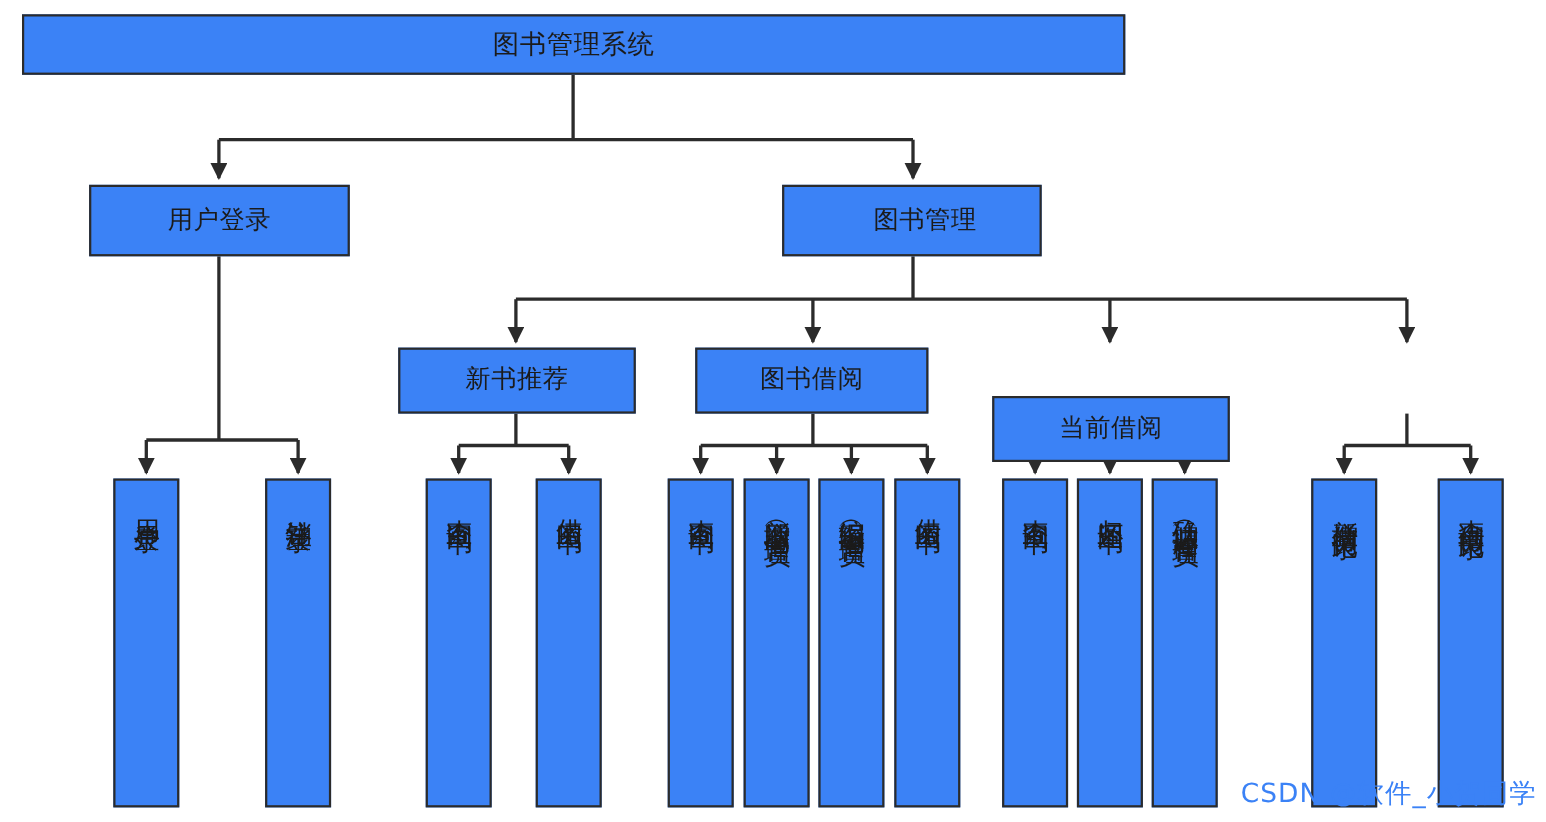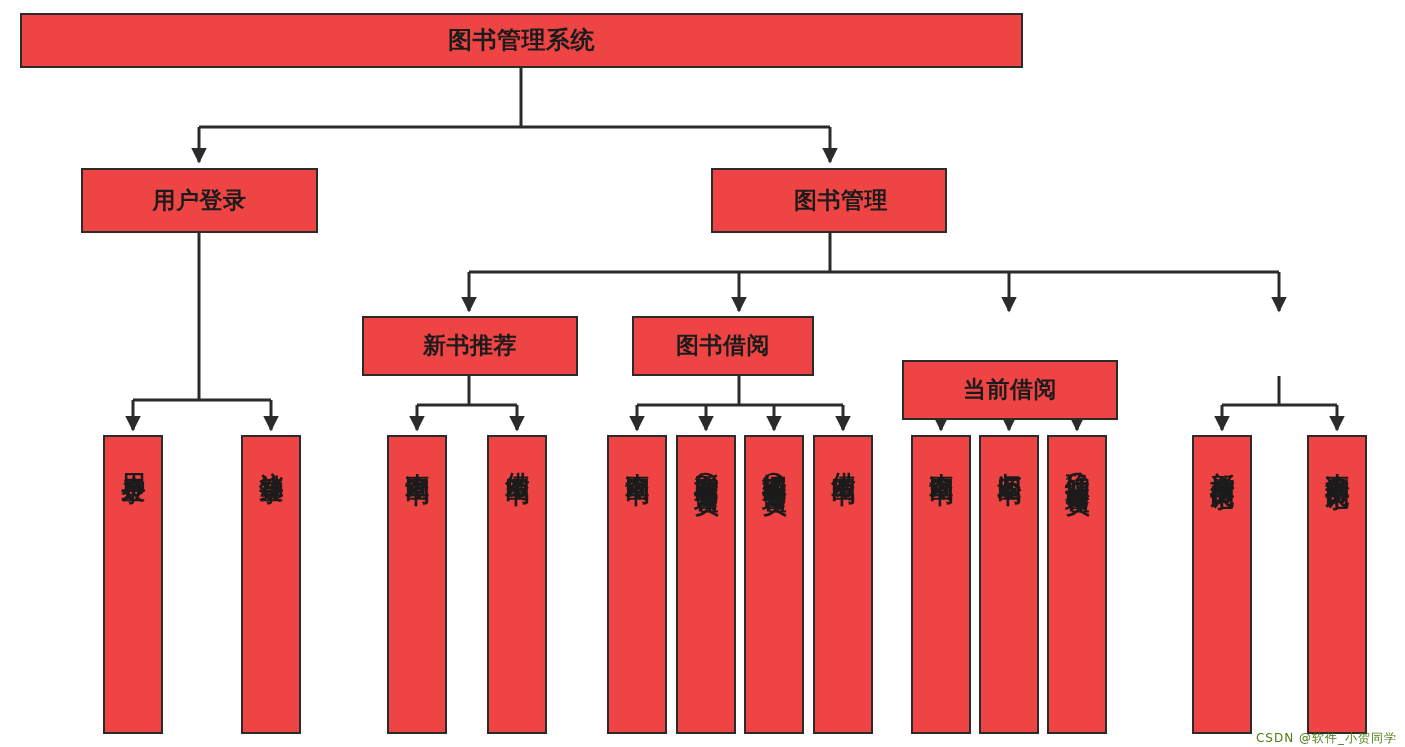--- a/index.html
+++ b/index.html
@@ -23,29 +23,28 @@
     position: absolute;
     left: 0;
     top: 0;
     width: 1405px;
     height: 747px;
     pointer-events: none;
   }
   .node {
     position: absolute;
     box-sizing: border-box;
-    background: #ef4444;
+    background: #3b82f6;
     border: 2.5px solid #2b2b2b;
     display: flex;
     align-items: center;
     justify-content: center;
     text-align: center;
     color: #1b1b1b;
     z-index: 2;
-    font-weight: bold;
   }
   .node .label {
     display: block;
     line-height: 1.18;
     letter-spacing: 0.5px;
   }
   .node.horiz .label {
     font-size: 23px;
   }
   .node.root .label {
@@ -59,23 +58,23 @@
     writing-mode: vertical-rl;
     text-orientation: upright;
     font-size: 24px;
     letter-spacing: 3px;
     line-height: 1.05;
     white-space: nowrap;
   }
   .watermark {
     position: absolute;
     right: 8px;
-    bottom: 0;
-    font-size: 12px;
-    color: #4d7c0f;
+    bottom: 10px;
+    font-size: 24px;
+    color: #3b82f6;
     letter-spacing: 1px;
     z-index: 3;
     white-space: nowrap;
     font-family: "DejaVu Sans", "Liberation Sans", sans-serif;
   }
 </style>
 </head>
 <body>
 
 <div id="canvas">
@@ -137,21 +136,21 @@
   <div class="node horiz" style="left:81px; top:168px; width:237px; height:65px;">
     <span class="label">用户登录</span>
   </div>
   <div class="node horiz" style="left:711px; top:168px; width:236px; height:65px;padding-left:24px;">
     <span class="label">图书管理</span>
   </div>
 
   <div class="node horiz" style="left:362px; top:316px; width:216px; height:60px;justify-content:center;">
     <span class="label">新书推荐</span>
   </div>
-  <div class="node horiz" style="left:632px; top:316px; width:182px; height:60px;">
+  <div class="node horiz" style="left:632px; top:316px; width:212px; height:60px;">
     <span class="label">图书借阅</span>
   </div>
   <div class="node horiz" style="left:902px; top:316px; width:216px; height:60px;margin-top:44px;">
     <span class="label">当前借阅</span>
   </div>
 
   <div class="node leaf" style="left:103px; top:435px; width:60px; height:299px;">
     <span class="label">用户登录</span>
   </div>
   <div class="node leaf" style="left:241px; top:435px; width:60px; height:299px;">

